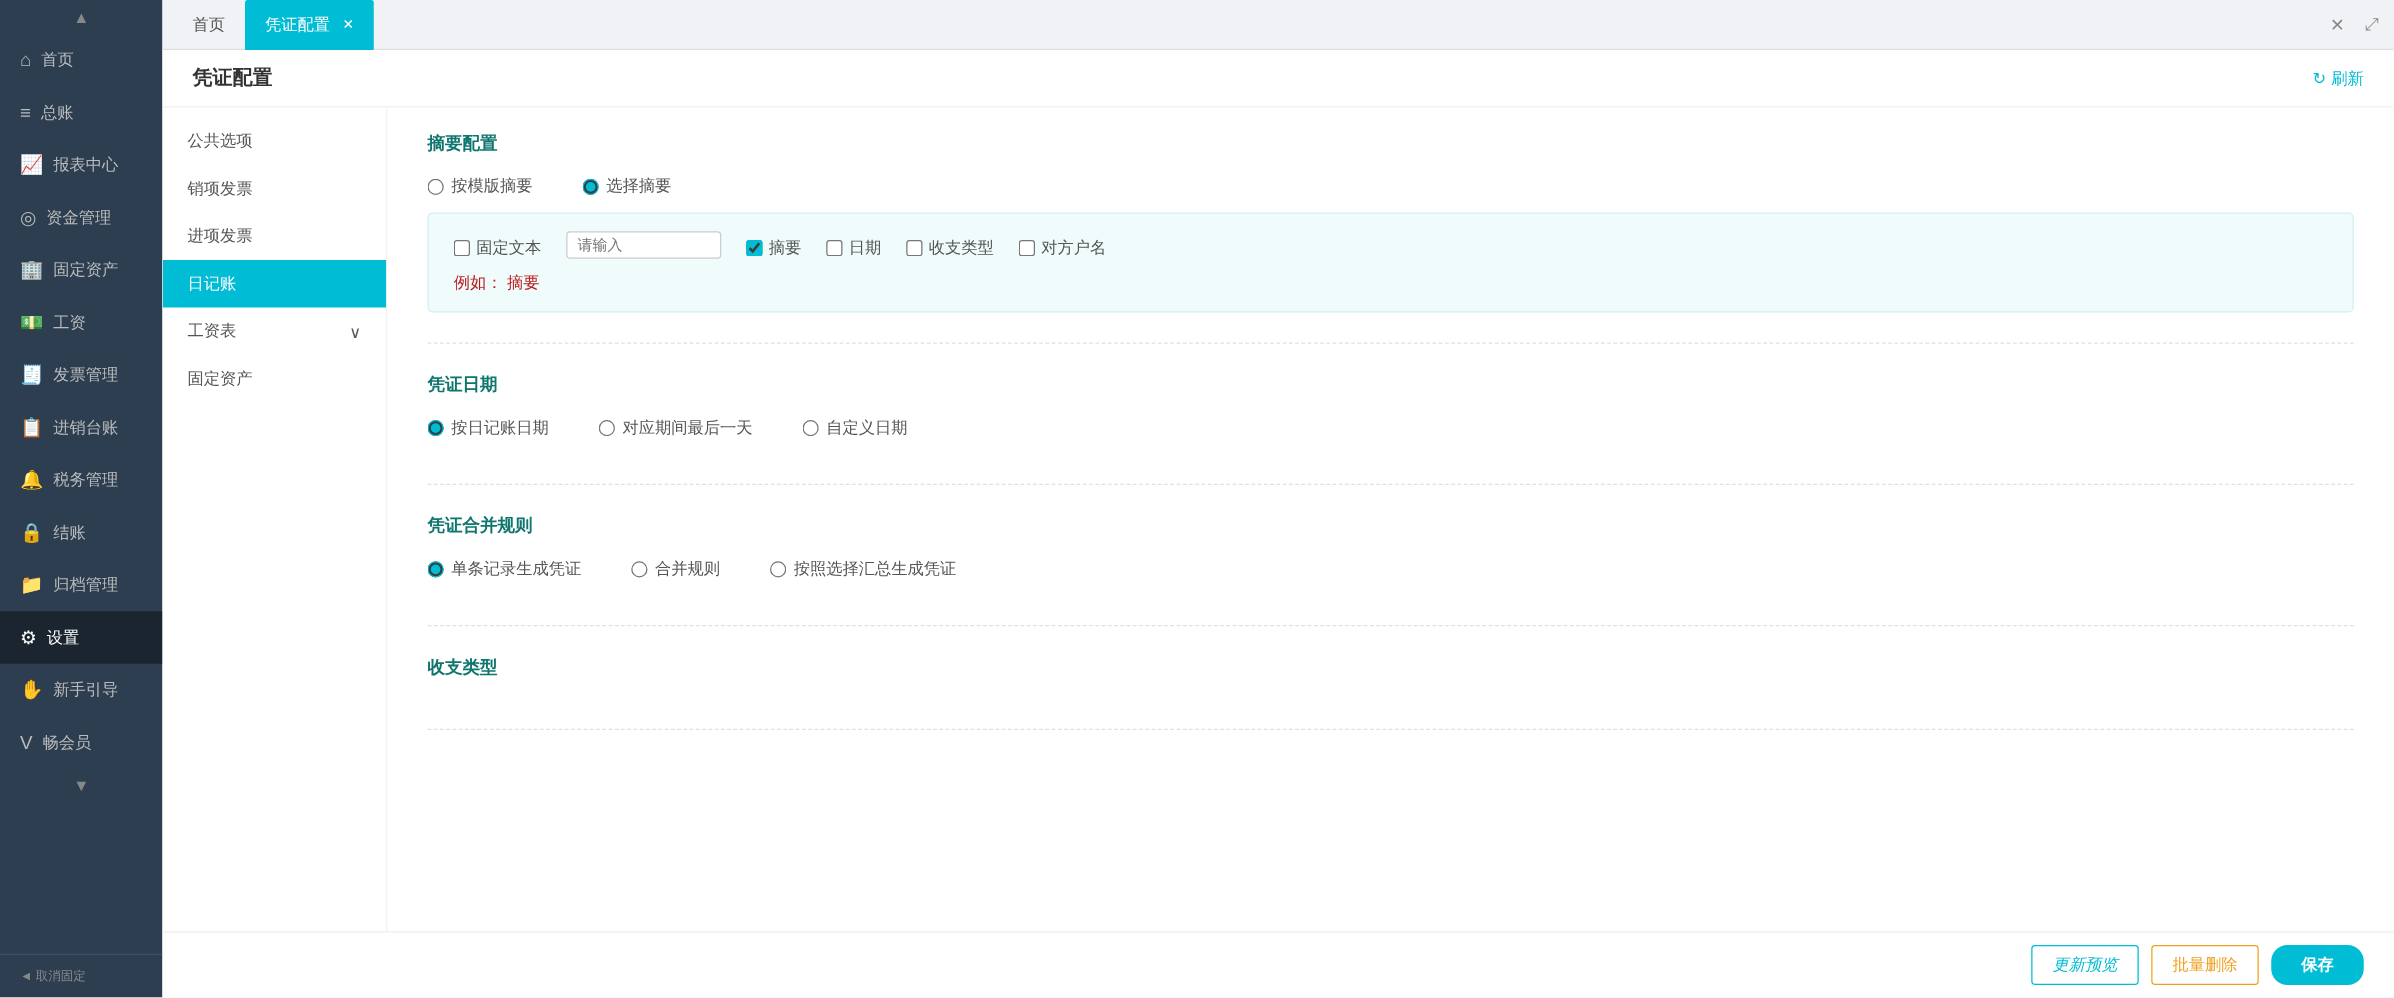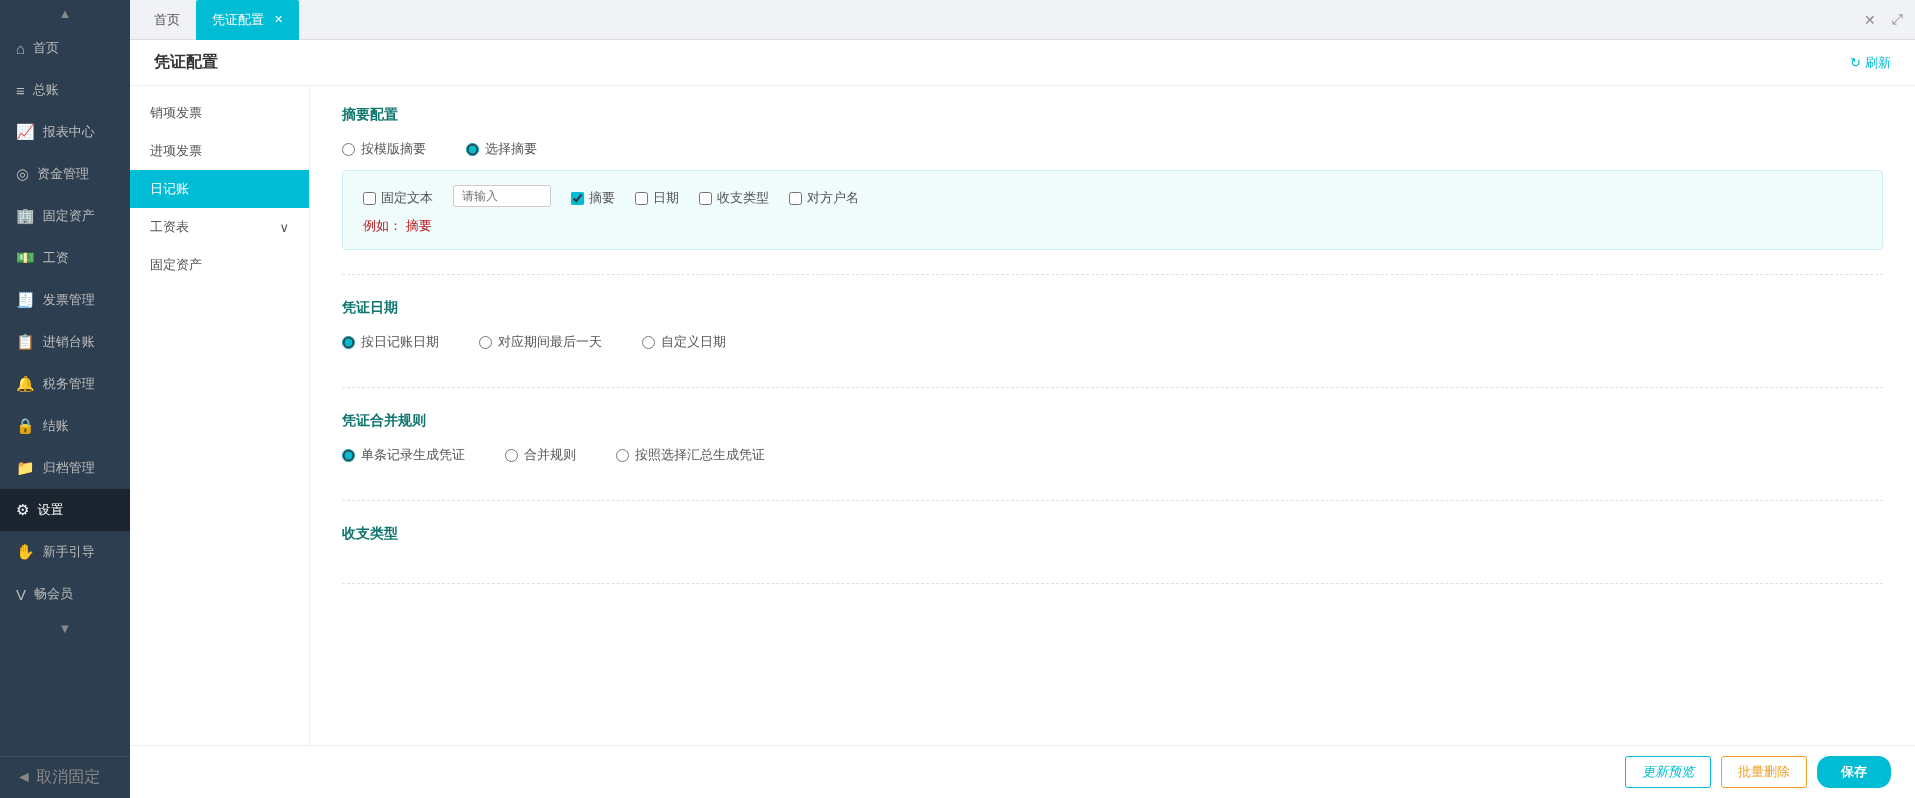--- a/index.html
+++ b/index.html
@@ -25,21 +25,21 @@
       color: #bbb;
     }
     .sidebar-item.active { background: #1a252f; color: #fff; }
     .sidebar-item .icon { font-size: 15px; }
     .sidebar-bottom {
       margin-top: auto;
       border-top: 1px solid #3d5166;
       padding: 10px 16px;
       color: #888;
       cursor: pointer;
-      font-size: 16px;
+      font-size: 10px;
     }
 
     
     .main-area {
       flex: 1;
       display: flex;
       flex-direction: column;
       background: #f0f2f5;
       height: 100%;
       overflow: hidden;
@@ -219,21 +219,21 @@
     }
     .checkbox-item input[type="checkbox"] {
       accent-color: #00bcd4;
       cursor: pointer;
     }
     .text-input-small {
       border: 1px solid #ccc;
       border-radius: 3px;
       padding: 3px 8px;
       font-size: 12px;
-      width: 98px;
+      width: 124px;
       color: #999;
       outline: none;
     }
     .example-text {
       color: #b91c1c;
       font-size: 13px;
       margin-top: 10px;
     }
 
     
@@ -379,20 +379,23 @@
       <span class="page-title">凭证配置</span>
       <button class="refresh-btn">
         <span>↻</span>
         <span>刷新</span>
       </button>
     </div>
 
     <div class="body-layout">
 
       <div class="left-nav">
+        <div class="left-nav-item">
+          <span>公共选项</span>
+        </div>
         <div class="left-nav-item">
           <span>销项发票</span>
         </div>
         <div class="left-nav-item">
           <span>进项发票</span>
         </div>
         <div class="left-nav-item active">
           <span>日记账</span>
         </div>
         <div class="left-nav-item">

